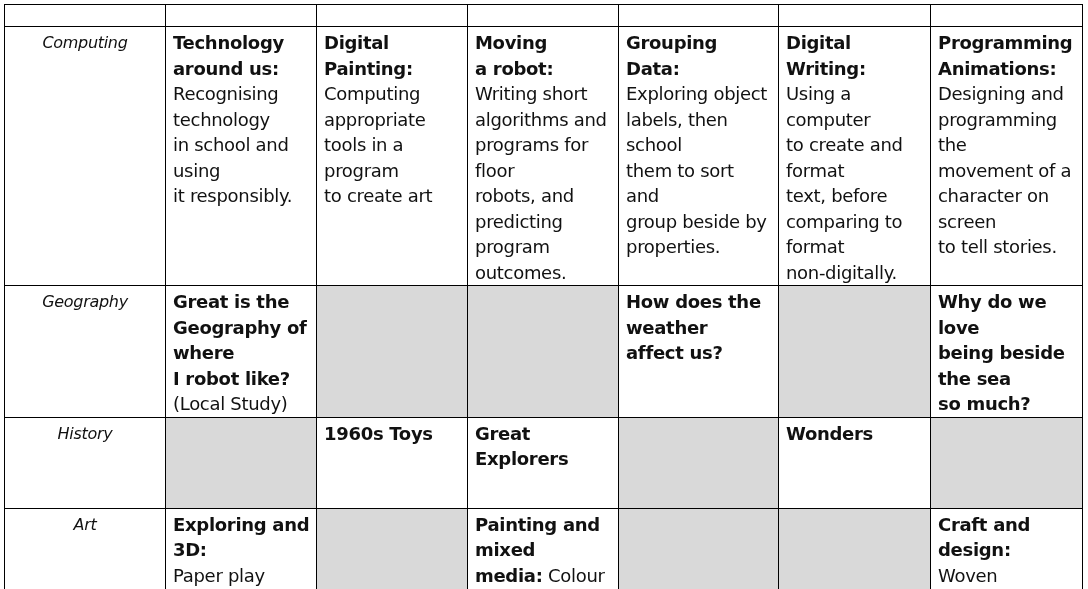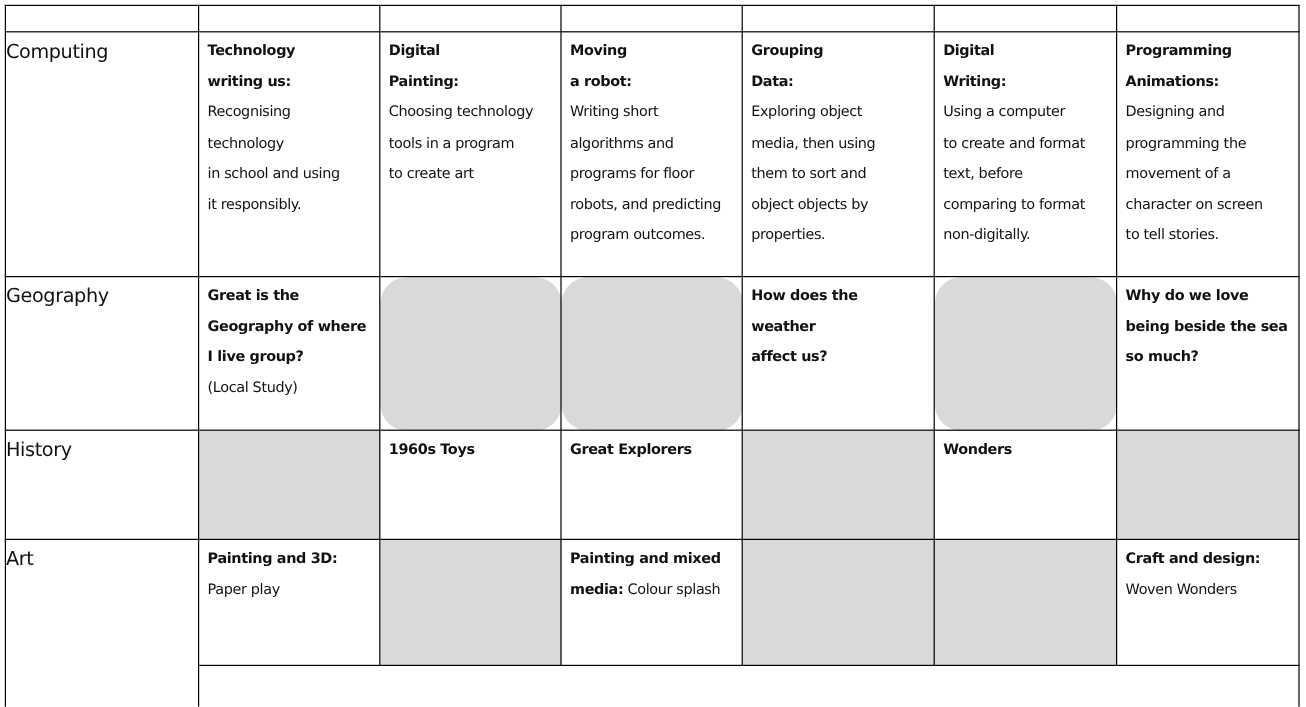--- a/index.html
+++ b/index.html
@@ -20,38 +20,40 @@
       left: 4px;
       top: 4px;
       border-collapse: collapse;
       table-layout: fixed;
       width: 1078px;
     }
     table.curriculum td {
       border: 1.5px solid #000000;
       vertical-align: top;
       padding: 0;
-      font-size: 12px;
+      font-size: 18px;
       line-height: 25.5px;
       letter-spacing: -0.3px;
     }
     td.subject {
+      text-align: center;
       padding-top: 3px !important;
       font-size: 16px !important;
       font-weight: normal;
+      font-style: italic;
     }
     td.cell {
       padding: 3px 6px 0 7px !important;
     }
     td.grey {
       background: #d9d9d9;
     }
     tr.header-row td { height: 21px; }
     tr.row-computing td { height: 200px; }
-    tr.row-geography td { height: 124px; border-radius: 22px; }
+    tr.row-geography td { height: 124px; }
     tr.row-history td { height: 87px; }
     tr.row-art td.cell { height: 101px; }
     tr.row-drawing td { height: 37px; }
     .title {
       font-weight: bold;
       display: block;
     }
     .desc {
       display: block;
       font-weight: normal;
@@ -88,37 +90,37 @@
     <td></td>
     <td></td>
   </tr>
 
   <tr class="row-computing">
     <td class="subject">Computing</td>
 
     <td class="cell">
       <span class="title">
         <span class="line">Technology</span>
-        <span class="line">writing us:</span>
+        <span class="line">around us:</span>
       </span>
       <span class="desc">
         <span class="line">Recognising</span>
         <span class="line">technology</span>
         <span class="line">in school and using</span>
         <span class="line">it responsibly.</span>
       </span>
     </td>
 
     <td class="cell">
       <span class="title">
         <span class="line">Digital</span>
         <span class="line">Painting:</span>
       </span>
       <span class="desc">
-        <span class="line">Choosing technology</span>
+        <span class="line">Computing appropriate</span>
         <span class="line">tools in a program</span>
         <span class="line">to create art</span>
       </span>
     </td>
 
     <td class="cell">
       <span class="title">
         <span class="line">Moving</span>
         <span class="line">a robot:</span>
       </span>
@@ -131,23 +133,23 @@
       </span>
     </td>
 
     <td class="cell">
       <span class="title">
         <span class="line">Grouping</span>
         <span class="line">Data:</span>
       </span>
       <span class="desc">
         <span class="line">Exploring object</span>
-        <span class="line">media, then using</span>
+        <span class="line">labels, then school</span>
         <span class="line">them to sort and</span>
-        <span class="line">object objects by</span>
+        <span class="line">group beside by</span>
         <span class="line">properties.</span>
       </span>
     </td>
 
     <td class="cell">
       <span class="title">
         <span class="line">Digital</span>
         <span class="line">Writing:</span>
       </span>
       <span class="desc">
@@ -174,21 +176,21 @@
     </td>
   </tr>
 
   <tr class="row-geography">
     <td class="subject">Geography</td>
 
     <td class="cell">
       <span class="title">
         <span class="line">Great is the</span>
         <span class="line">Geography of where</span>
-        <span class="line">I live group?</span>
+        <span class="line">I robot like?</span>
       </span>
       <span class="desc">
         <span class="line">(Local Study)</span>
       </span>
     </td>
     <td class="cell grey"></td>
     <td class="cell grey"></td>
     <td class="cell">
       <span class="title">
         <span class="line">How does the weather</span>
@@ -217,21 +219,21 @@
     <td class="cell grey"></td>
     <td class="cell">
       <span class="title">Wonders</span>
     </td>
     <td class="cell grey"></td>
   </tr>
 
   <tr class="row-art">
     <td class="subject" rowspan="2">Art</td>
     <td class="cell">
-      <span class="title">Painting and 3D:</span>
+      <span class="title">Exploring and 3D:</span>
       <span class="desc">Paper play</span>
     </td>
     <td class="cell grey"></td>
     <td class="cell">
       <span class="title">Painting and mixed</span>
       <span class="line">
         <span class="inline-bold">media:</span><span> Colour splash</span>
       </span>
     </td>
     <td class="cell grey"></td>

